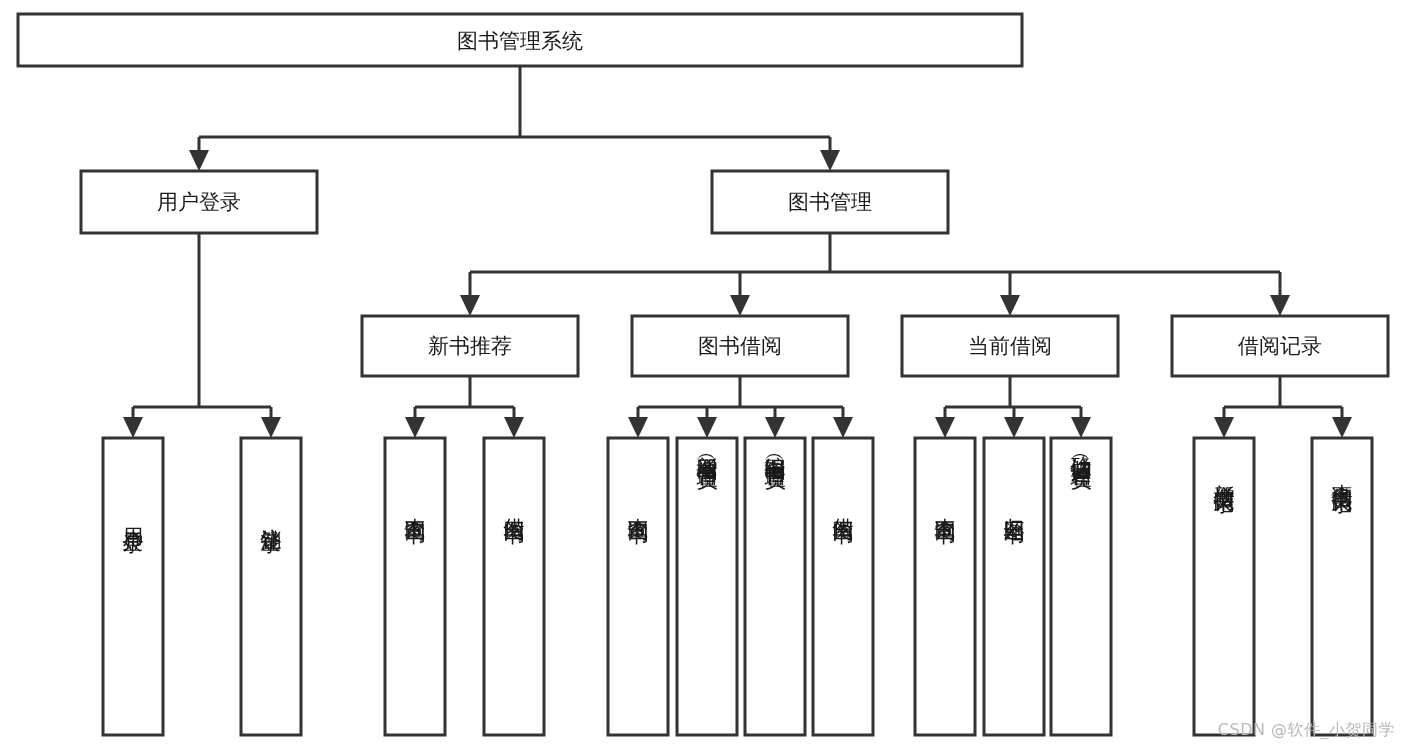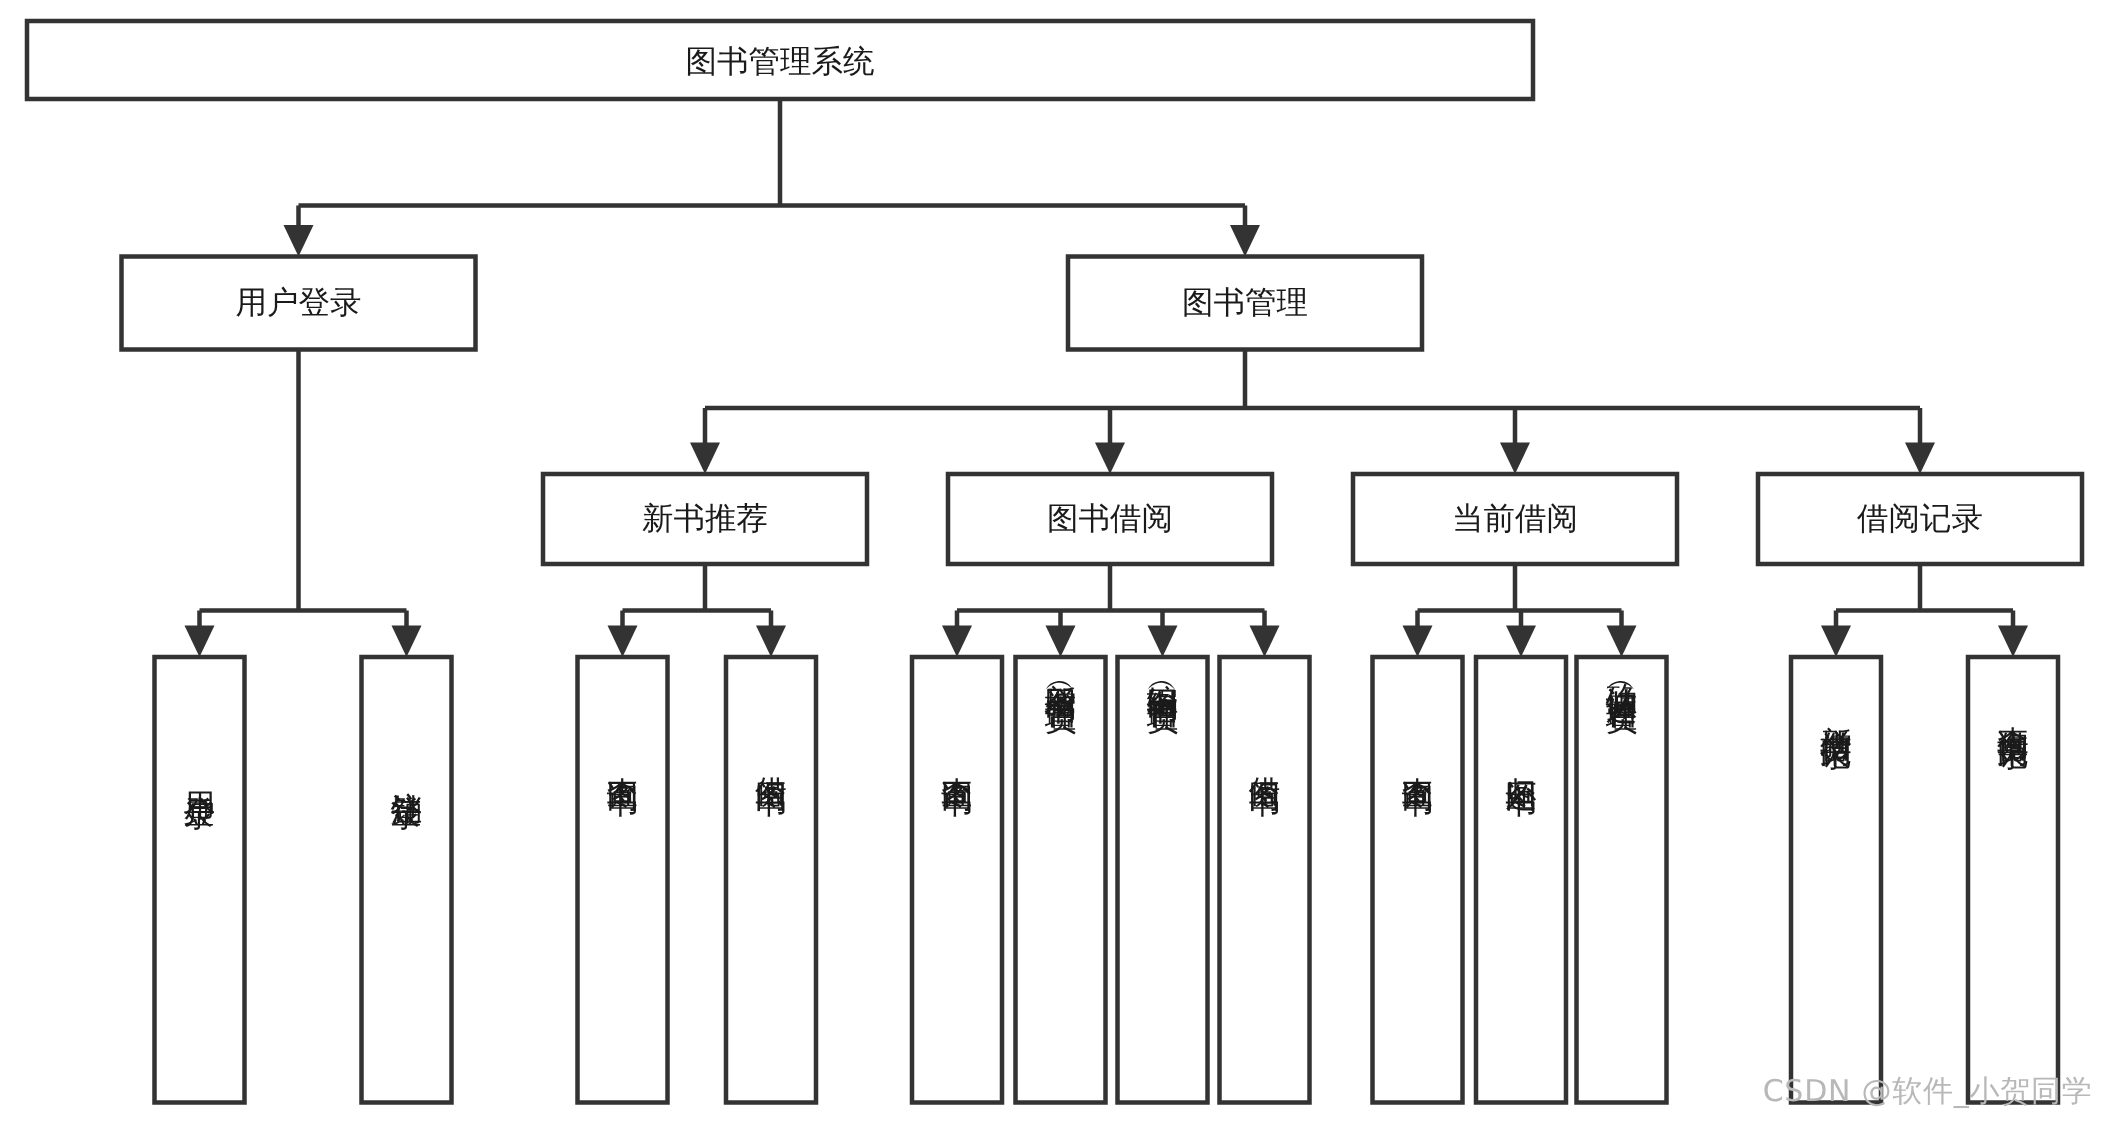--- a/index.html
+++ b/index.html
@@ -50,21 +50,21 @@
     text-anchor: middle;
     writing-mode: vertical-rl;
     glyph-orientation-vertical: 0;
     letter-spacing: 2px;
   }
   .watermark {
     position: absolute;
     right: 10px;
     bottom: 6px;
     font-family: "DejaVu Sans", "Liberation Sans", sans-serif;
-    font-size: 20px;
+    font-size: 16px;
     color: #b8b8b8;
     letter-spacing: 0.5px;
     user-select: none;
   }
 </style>
 </head>
 <body>
 
 <svg id="diagram" viewBox="0 0 1405 747" xmlns="http://www.w3.org/2000/svg">
 

